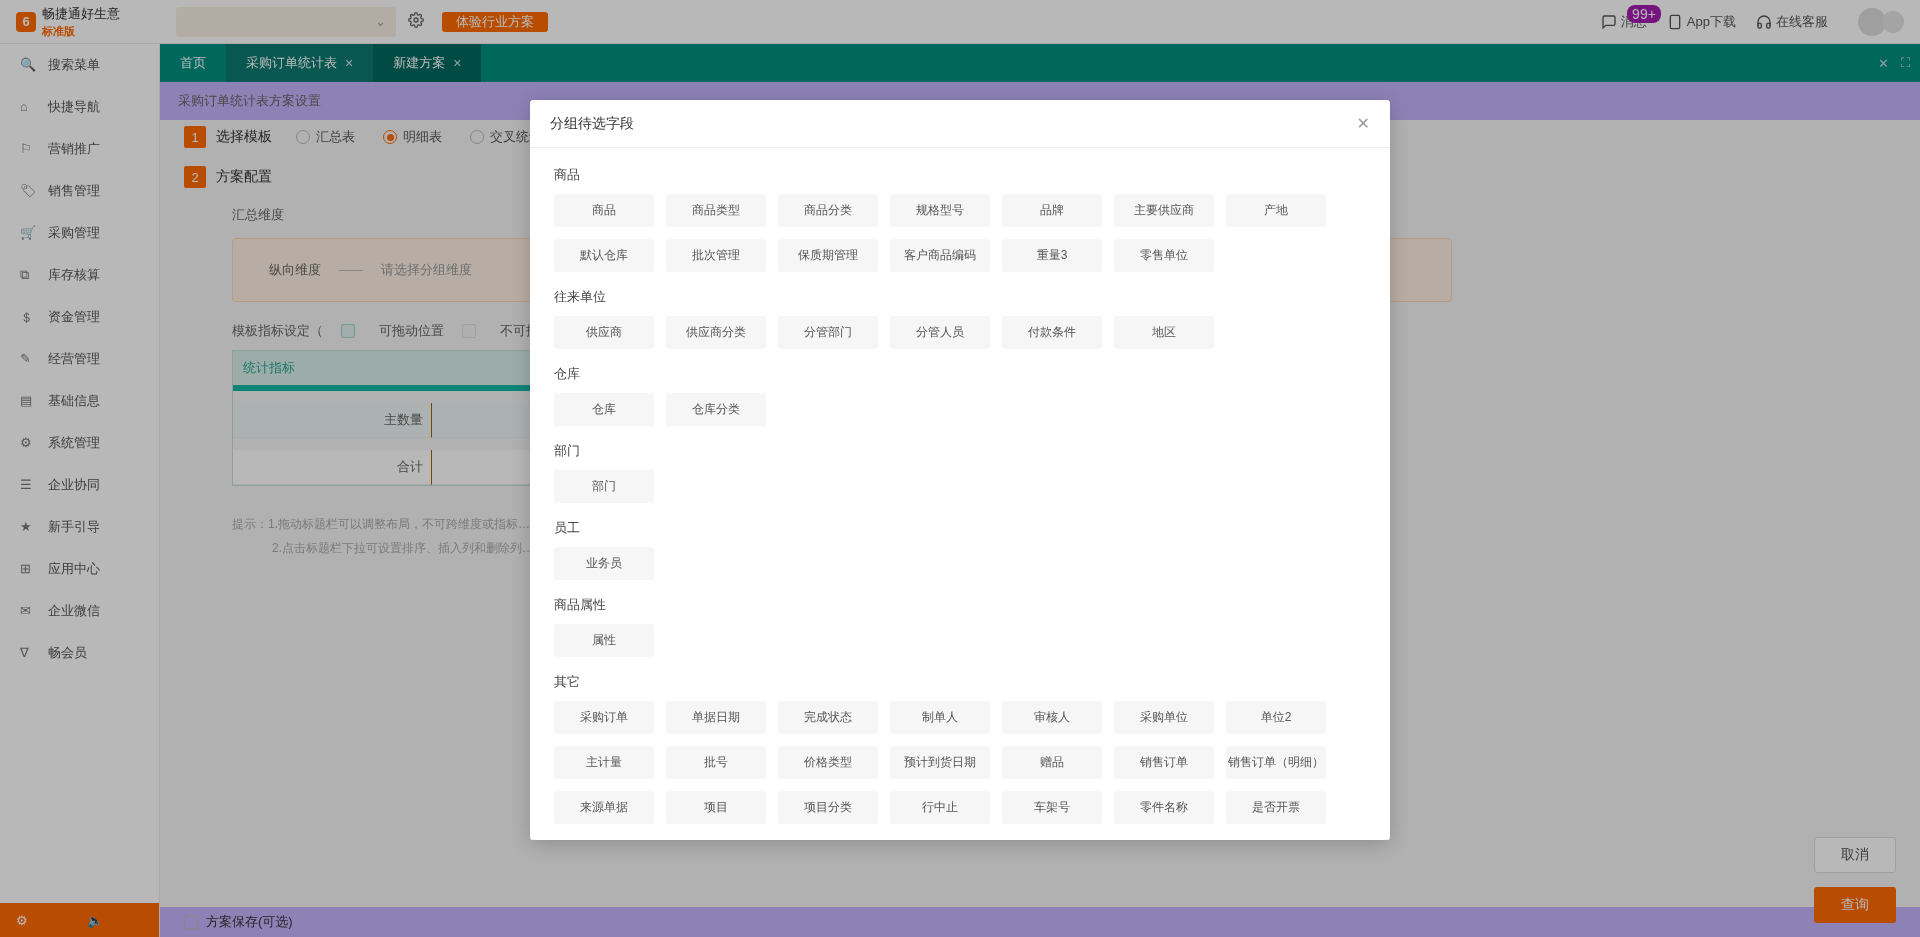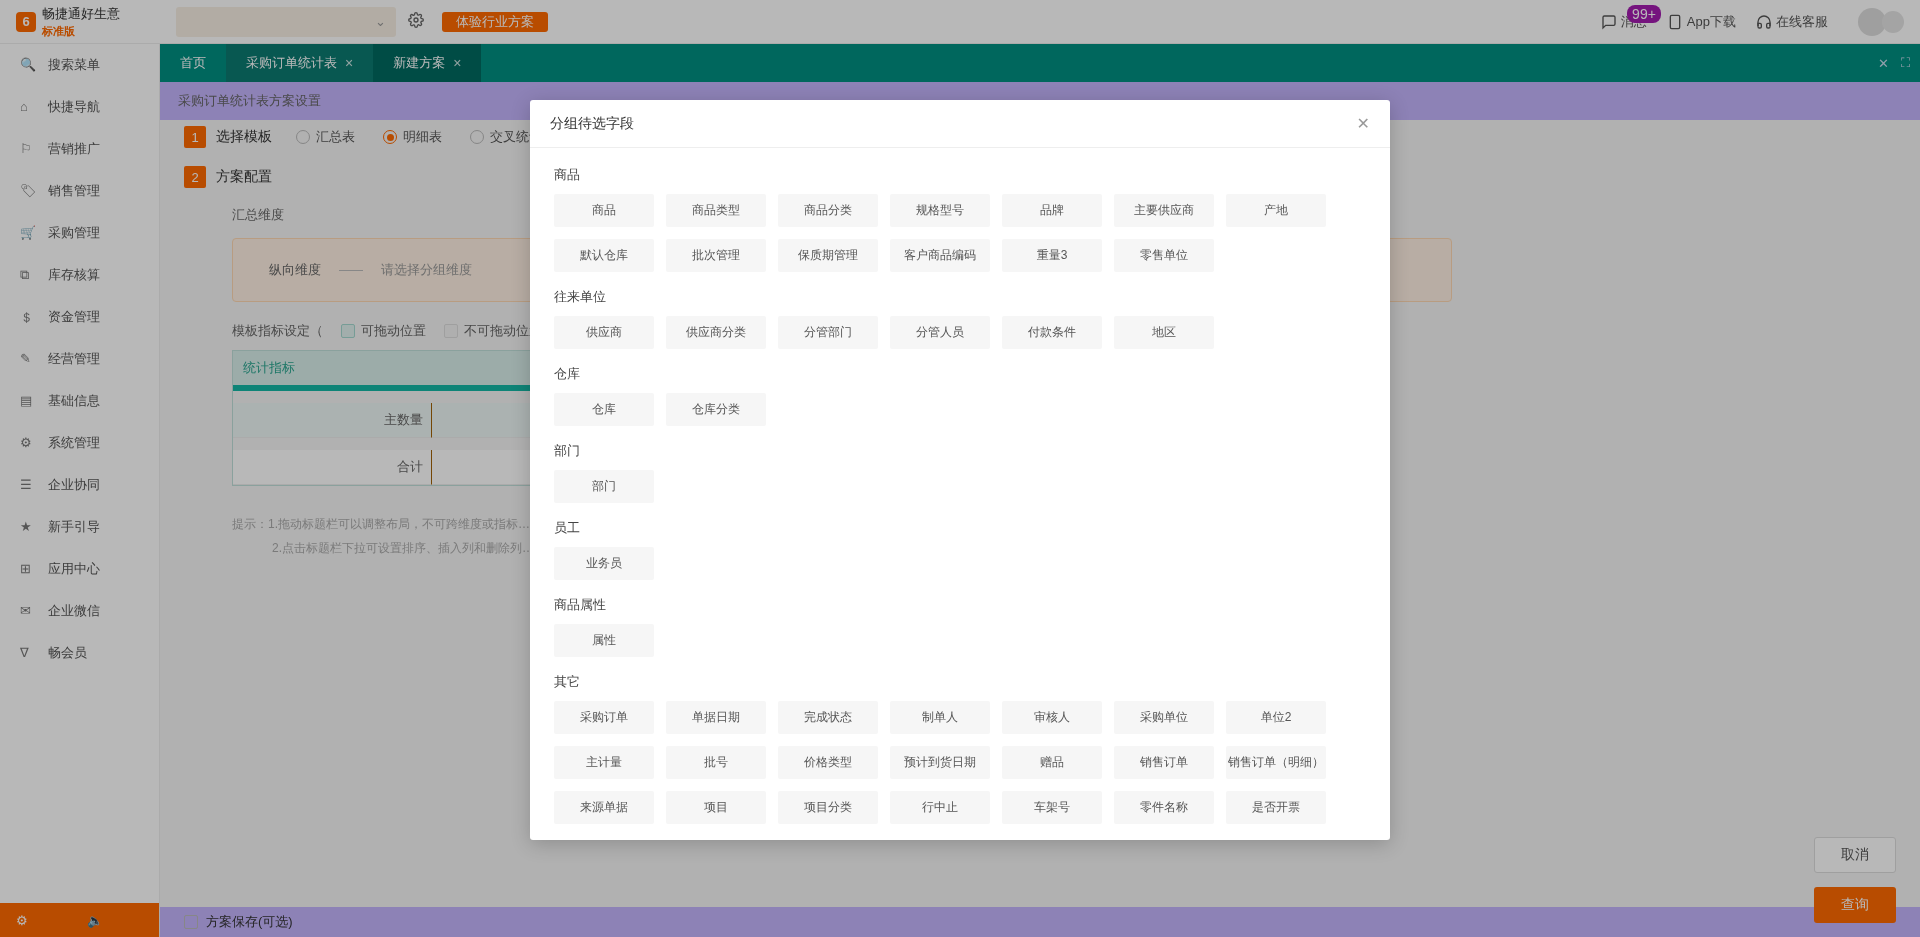--- a/index.html
+++ b/index.html
@@ -54,21 +54,21 @@
 .dim-box { background: #fff0e3; border: 1px solid #ffd9b3; border-radius: 4px; padding: 22px 36px; max-width: 1220px; }
 .dim-row { display: flex; align-items: center; gap: 18px; }
 .dim-label { color: #666; font-size: 13px; }
 .dim-line { width: 24px; border-top: 1px solid #bbb; }
 .dim-placeholder { color: #999; }
 
 .legend-row { display: flex; align-items: center; gap: 18px; margin-bottom: 10px; color: #666; }
 .legend-chip { width: 14px; height: 14px; border-radius: 2px; display: inline-block; }
 .legend-chip.movable { background: #e1f2ef; border: 1px solid #a4d9d0; }
 .legend-chip.fixed { background: #f3f3f3; border: 1px solid #ddd; }
-.legend-item { display: flex; align-items: center; gap: 6px; }
+.legend-item { display: flex; align-items: center; gap: 24px; }
 
 .indicator-table { border: 1px solid #bfe0da; max-width: 400px; }
 .it-header { background: #d8efeb; color: #2ba58f; padding: 8px 10px; font-size: 13px; border-bottom: 6px solid #14b8a6; }
 .it-row { display: flex; }
 .it-cell { flex: 1; text-align: right; padding: 8px; border-right: 1px solid #a16207; border-bottom: 1px solid #eee; background: #fff; color: #666; position: relative; margin-top: 12px; }
 .it-cell.head { background: #eef7f5; font-weight: normal; }
 .dd-arrow { position: absolute; right: 12px; top: 11px; color: #999; font-size: 10px; }
 
 .tips { color: #aaa; font-size: 12px; margin-top: 26px; line-height: 2; }
 

